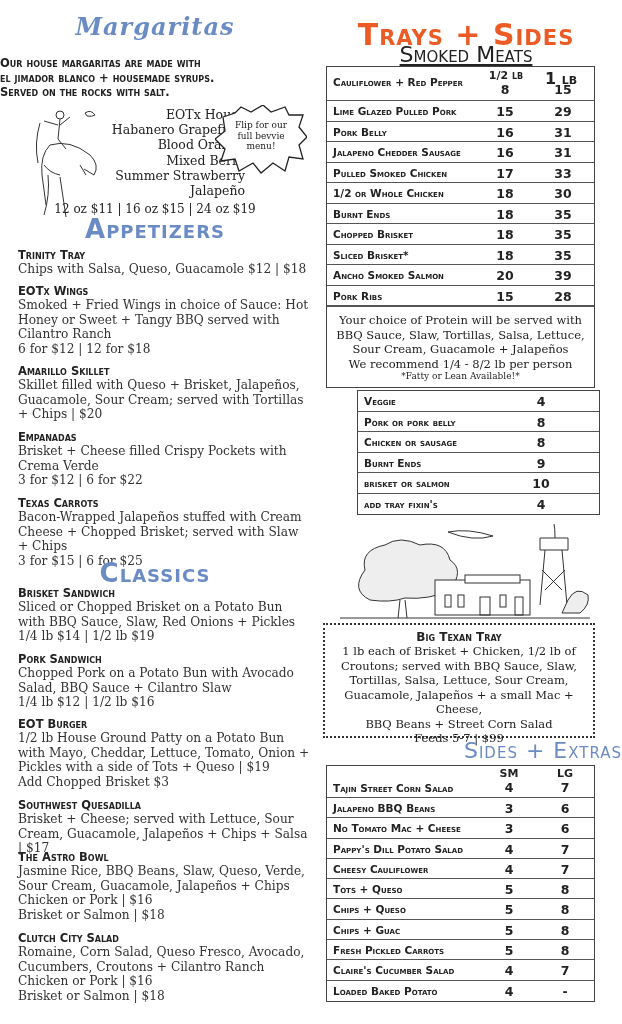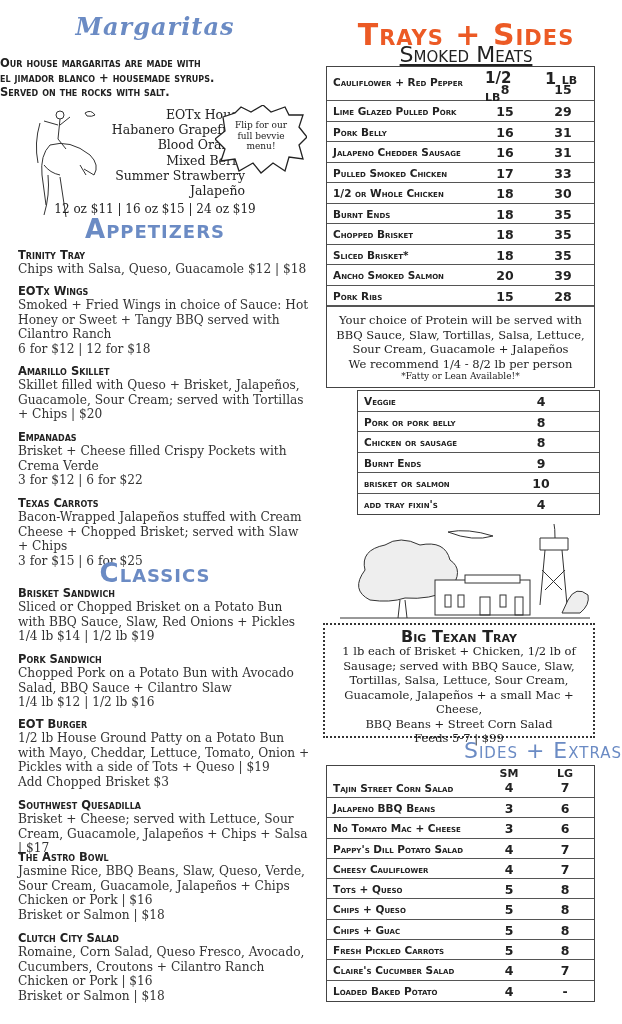--- a/index.html
+++ b/index.html
@@ -30,37 +30,37 @@
   .trays-title { position: absolute; left: 0; width: 312px; top: 17px; text-align: center; font-family: "DejaVu Sans", sans-serif; font-weight: bold; font-variant: small-caps; color: #ec5a25; font-size: 30px; letter-spacing: 1px; }
   .smoked-title { position: absolute; left: 0; width: 312px; top: 42px; text-align: center; font-family: "DejaVu Sans", sans-serif; font-variant: small-caps; color: #222; font-size: 22px; text-decoration: underline; }
 
   .meat-table { position: absolute; left: 16px; top: 66px; width: 269px; border: 1.5px solid #444; }
   .mrow { position: relative; height: 20.5px; border-bottom: 1.5px solid #555; font-size: 10.5px; }
   .mrow:last-child { border-bottom: none; }
   .mrow .n { position: absolute; left: 6px; top: 4px; }
   .mrow .v1 { position: absolute; left: 160px; width: 36px; text-align: center; top: 3px; font-size: 12.5px; font-family: "DejaVu Sans", sans-serif; }
   .mrow .v2 { position: absolute; left: 218px; width: 36px; text-align: center; top: 3px; font-size: 12.5px; font-family: "DejaVu Sans", sans-serif; }
   .mrow.head { height: 34px; }
-  .mrow.head .h1 { position: absolute; left: 158px; width: 42px; text-align: left; top: 2px; font-size: 15px; }
+  .mrow.head .h1 { position: absolute; left: 158px; width: 42px; text-align: center; top: 2px; font-size: 11px; }
   .mrow.head .h2 { position: absolute; left: 218px; width: 36px; text-align: left; top: 2px; font-size: 16px; }
   .mrow.head .n { top: 10px; line-height: 10px; font-size: 10.5px; }
   .mrow.head .v1, .mrow.head .v2 { top: 15px; }
   .meat-note { padding: 6px 4px 5px; text-align: center; font-size: 11.5px; line-height: 14.5px; border-top: 1.5px solid #555; }
   .meat-note .small { font-size: 9px; line-height: 11px; }
 
   .addon-table { position: absolute; left: 47px; top: 390px; width: 243px; border: 1.5px solid #444; }
   .arow { position: relative; height: 20.5px; border-bottom: 1.5px solid #555; font-size: 10.5px; }
   .arow:last-child { border-bottom: none; }
   .arow .n { position: absolute; left: 6px; top: 4px; }
   .arow .v { position: absolute; left: 168px; width: 30px; text-align: center; top: 3px; font-size: 12.5px; font-family: "DejaVu Sans", sans-serif; }
 
   .town { position: absolute; left: 340px; top: 520px; width: 250px; height: 100px; }
 
   .big-texan { position: absolute; left: 13px; top: 623px; width: 272px; height: 115px; border: 2px dotted #333; text-align: center; padding-top: 5px; }
-  .big-texan .t { font-size: 16px; line-height: 14px; }
+  .big-texan .t { font-size: 12px; line-height: 14px; }
   .big-texan .d { font-size: 11.5px; line-height: 14.5px; }
 
   .sides-table { position: absolute; left: 16px; top: 765px; width: 269px; border: 1.5px solid #444; }
   .srow { position: relative; height: 20.3px; border-bottom: 1.5px solid #555; font-size: 10.5px; }
   .srow:last-child { border-bottom: none; }
   .srow .n { position: absolute; left: 6px; top: 4px; white-space: nowrap; }
   .srow .v1 { position: absolute; left: 170px; width: 24px; text-align: center; top: 3px; font-size: 12.5px; font-family: "DejaVu Sans", sans-serif; }
   .srow .v2 { position: absolute; left: 226px; width: 24px; text-align: center; top: 3px; font-size: 12.5px; font-family: "DejaVu Sans", sans-serif; }
   .srow.head { height: 32px; }
   .srow.head .h1 { position: absolute; left: 168px; width: 28px; text-align: center; top: 1px; font-size: 11px; font-family: "DejaVu Sans", sans-serif; }
@@ -256,21 +256,21 @@
       </div>
     <div class="arow">
         <span class="n">add tray fixin's</span>
         <span class="v">4</span>
       </div>
   </div>
 
   <div class="big-texan">
     <div class="t sc">Big Texan Tray</div>
     <div class="d">1 lb each of Brisket + Chicken, 1/2 lb of</div>
-    <div class="d">Sausage; served with BBQ Sauce, Slaw,</div>
+    <div class="d">Croutons; served with BBQ Sauce, Slaw,</div>
     <div class="d">Tortillas, Salsa, Lettuce, Sour Cream,</div>
     <div class="d">Guacamole, Jalapeños + a small Mac + Cheese,</div>
     <div class="d">BBQ Beans + Street Corn Salad</div>
     <div class="d">Feeds 5-7 | $99</div>
   </div>
 
   <div class="sec-title" style="left:0;width:312px;top:738px;font-size:22px;font-weight:normal;text-align:right;">Sides + Extras</div>
 
   <div class="sides-table sc">
     <div class="srow head">

